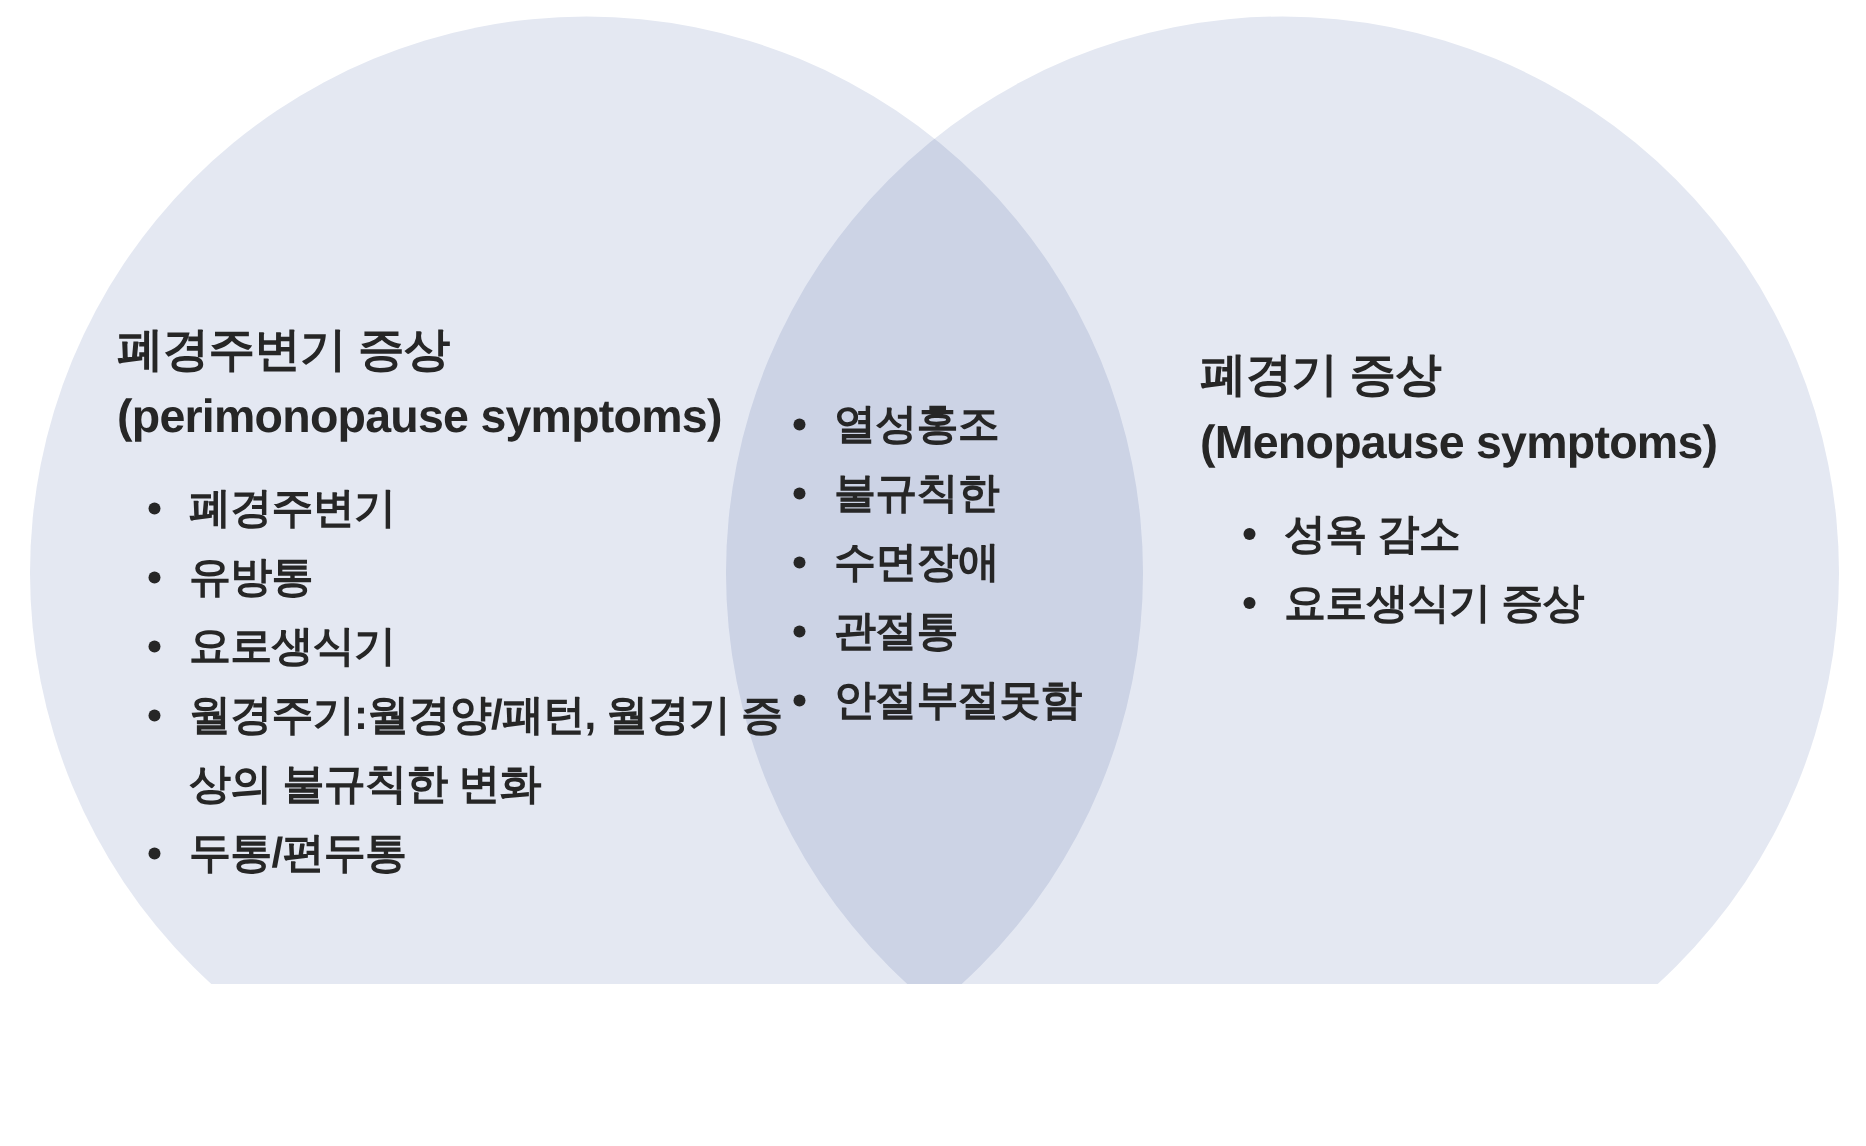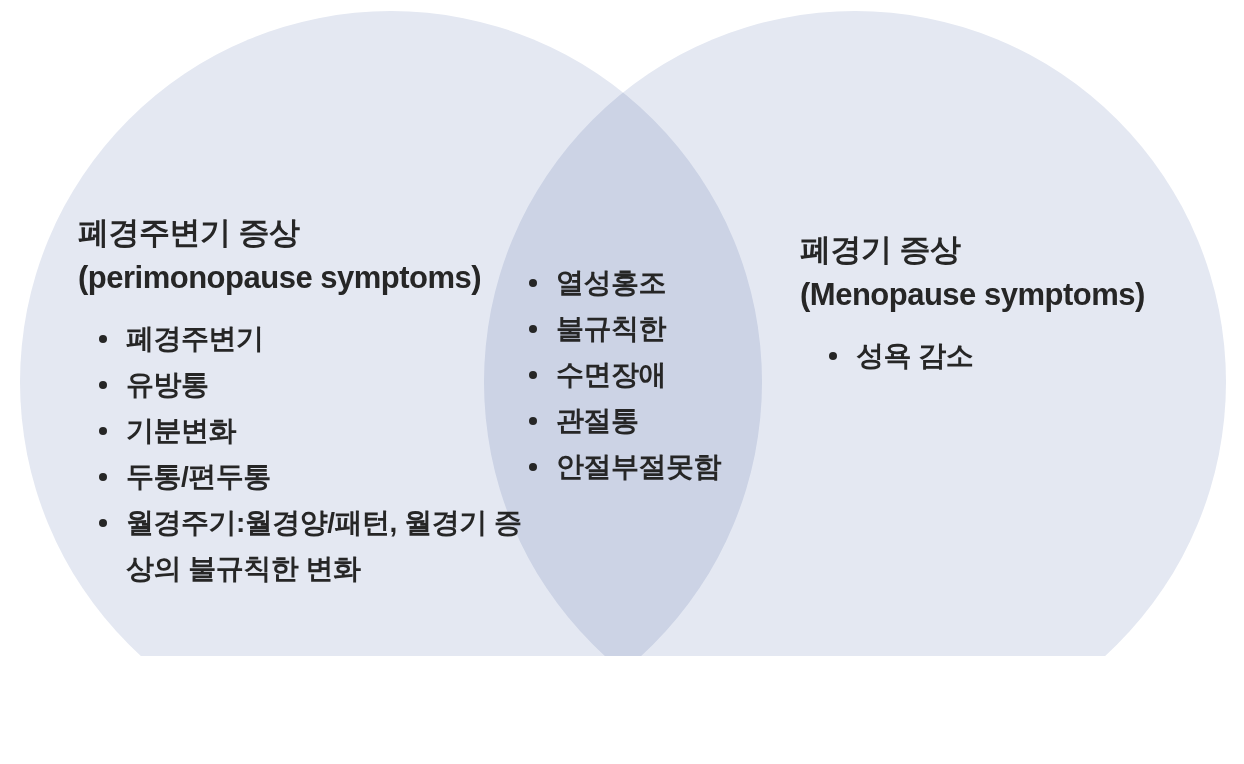--- a/index.html
+++ b/index.html
@@ -78,37 +78,38 @@
 
   <div class="circle circle-left"></div>
   <div class="circle circle-right"></div>
 
   <div class="panel panel-left">
     <div class="title">폐경주변기 증상</div>
     <div class="title">(perimonopause symptoms)</div>
     <ul class="symptoms">
       <li>폐경주변기</li>
       <li>유방통</li>
-      <li>기분변화</li>
+      <li>요로생식기</li>
+      <li>월경주기:월경양/패턴, 월경기 증상의 불규칙한 변화</li>
       <li>두통/편두통</li>
-      <li>월경주기:월경양/패턴, 월경기 증상의 불규칙한 변화</li>
     </ul>
   </div>
 
   <div class="panel panel-center">
     <ul class="symptoms">
       <li>열성홍조</li>
       <li>불규칙한</li>
       <li>수면장애</li>
       <li>관절통</li>
       <li>안절부절못함</li>
     </ul>
   </div>
 
   <div class="panel panel-right">
     <div class="title">폐경기 증상</div>
     <div class="title">(Menopause symptoms)</div>
     <ul class="symptoms">
       <li>성욕 감소</li>
+      <li>요로생식기 증상</li>
     </ul>
   </div>
 
 </div>
 
 </body></html>

